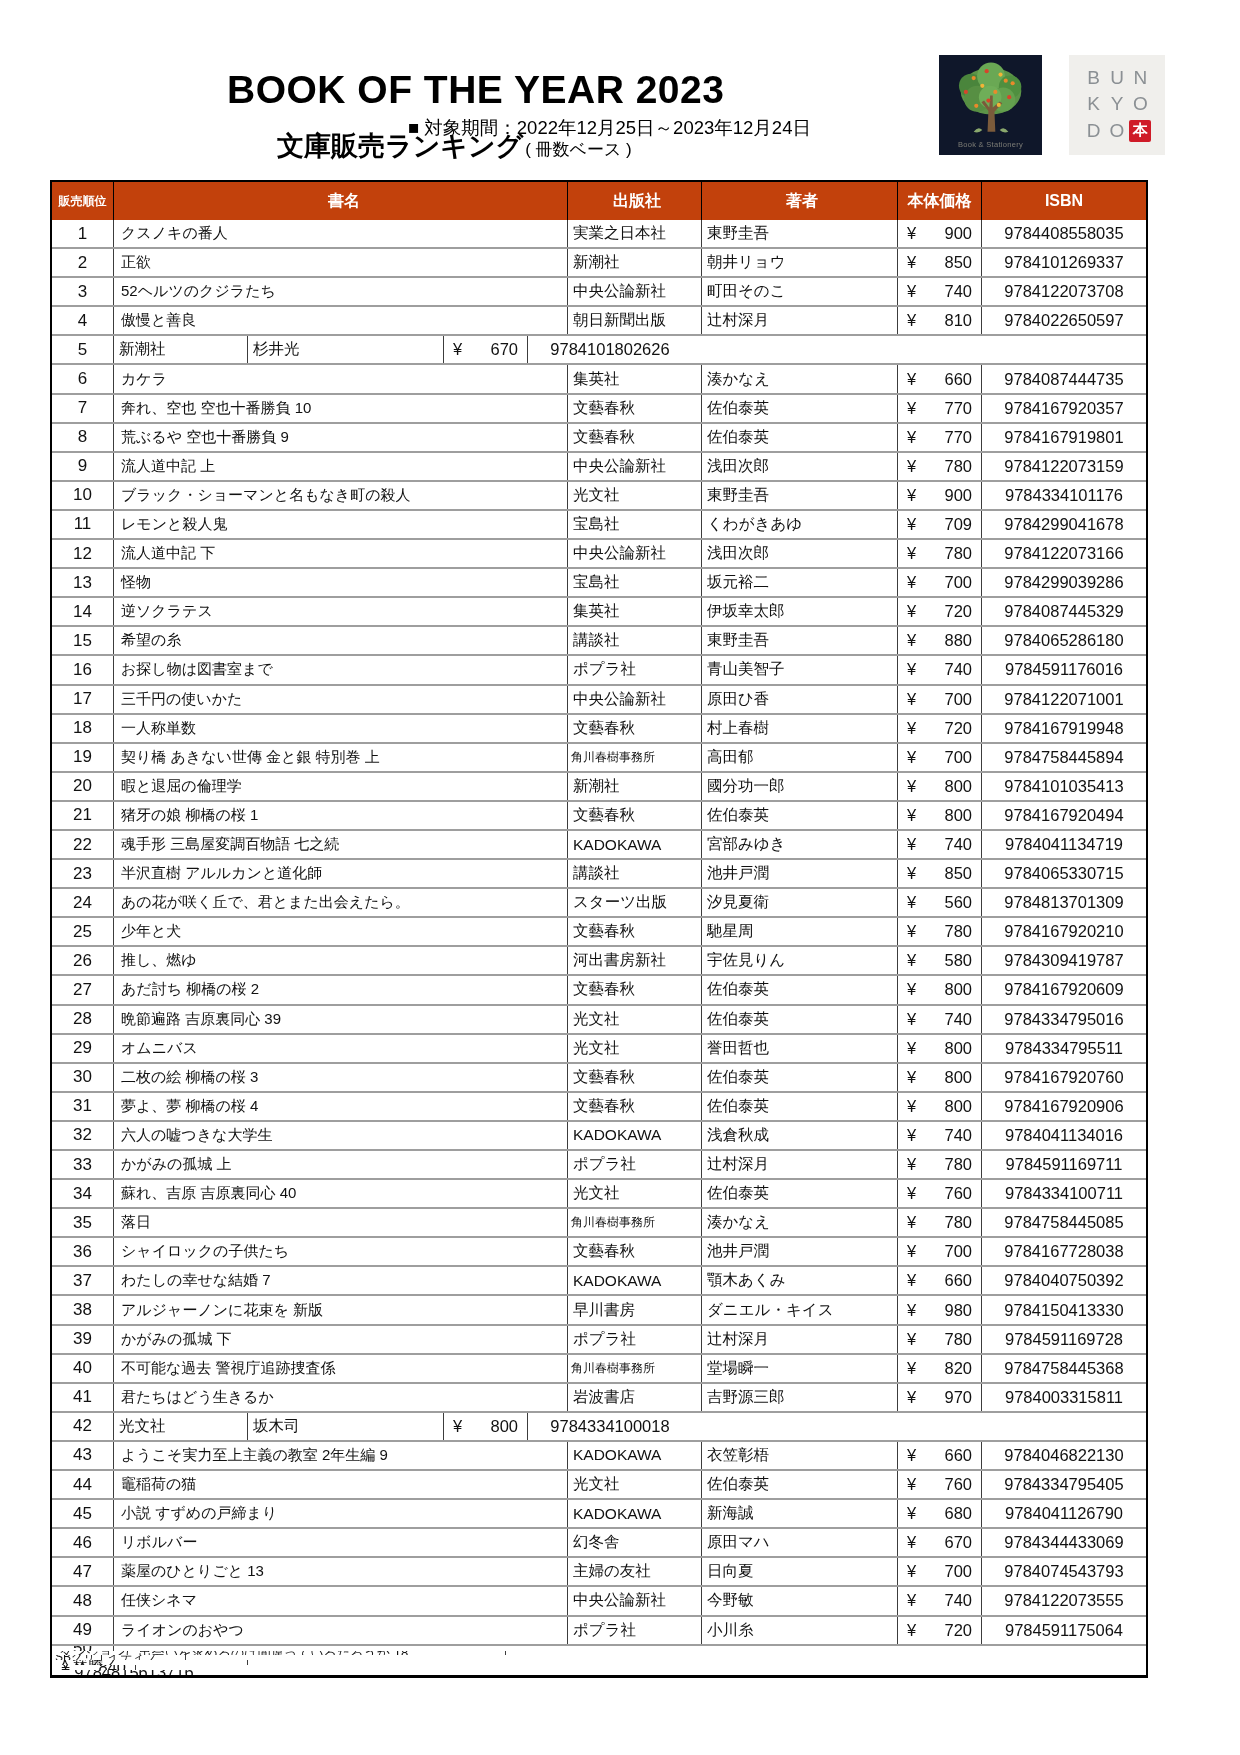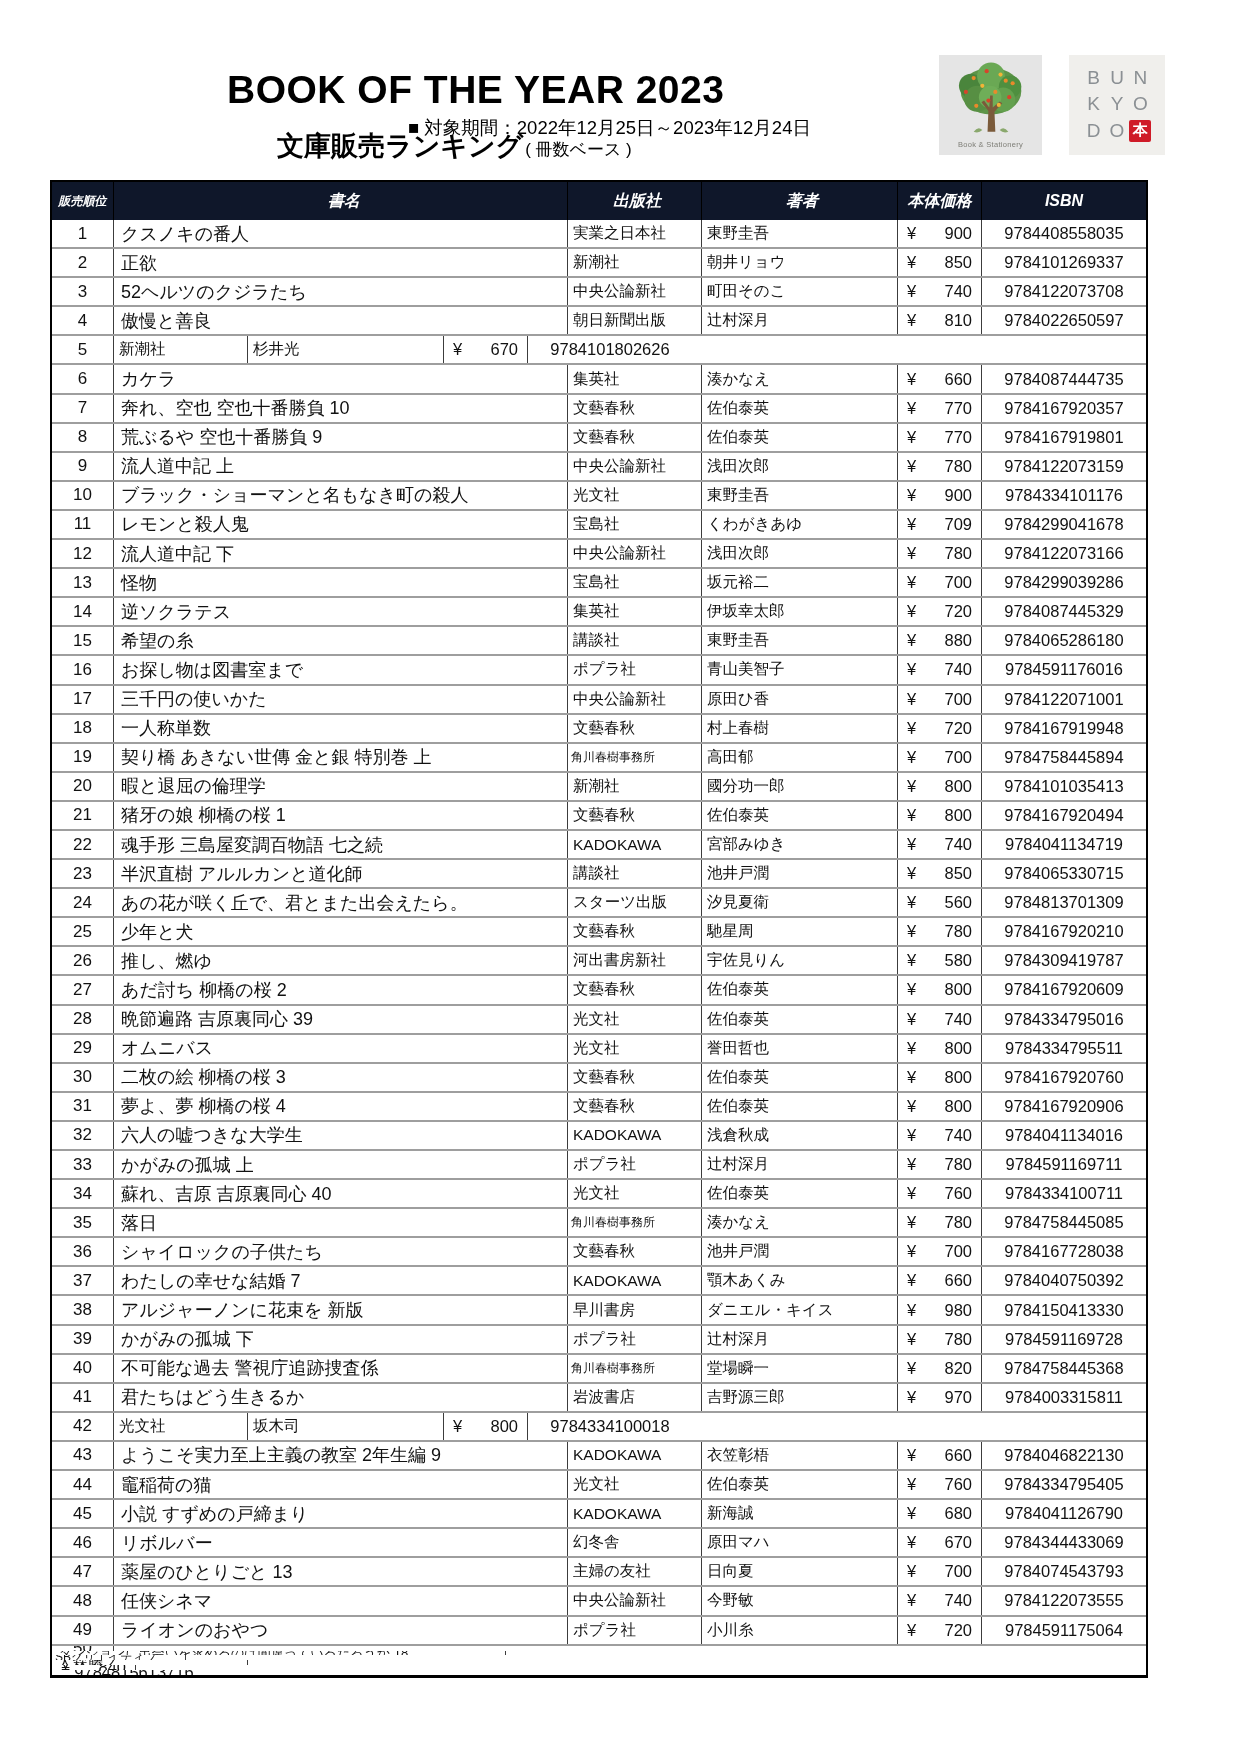--- a/index.html
+++ b/index.html
@@ -48,42 +48,42 @@
   .thead{display:flex;background:#000;color:#fff;height:38px;align-items:stretch;}
   .trow{display:flex;height:29.1px;border-bottom:2px solid #9e9e9e;box-sizing:border-box;background:#fff;}
   .tbody .trow:last-child{border-bottom:none;flex-direction:column;}
   .cell{
     display:flex;align-items:center;box-sizing:border-box;
     border-right:1px solid #3c3c3c;overflow:hidden;white-space:nowrap;
   }
   .thead .cell{justify-content:center;font-weight:700;font-size:16px;border-right-color:#000;}
   .thead .c-rank{font-size:12px;}
   .c-rank{width:62px;justify-content:center;font-size:17px;}
-  .c-title{width:454px;padding-left:7px;font-size:18px;}
+  .c-title{width:454px;padding-left:7px;font-size:15px;}
   .c-pub{width:134px;padding-left:5px;font-size:15.5px;}
   .c-author{width:196px;padding-left:5px;font-size:15.5px;}
   .c-price{width:84px;justify-content:space-between;padding:0 9px;font-size:16.5px;}
   .c-isbn{width:164px;justify-content:center;font-size:16.5px;border-right:none;}
   .c-title.small{font-size:13px;}
   .c-pub.small{font-size:12px;padding-left:3px;}
 </style>
 </head>
 <body>
 
 <div class="page">
 
   <h1 class="big-title">BOOK OF THE YEAR 2023</h1>
 
   <div class="period">■ 対象期間：2022年12月25日～2023年12月24日</div>
 
   <div class="subtitle-line">
     <span class="subtitle">文庫販売ランキング</span><span class="subtitle-note">( 冊数ベース )</span>
   </div>
 
-  <div class="tree-box" style="background: #e5e5e5;">
+  <div class="tree-box" style="background: #0f172a;">
     <svg width="88" height="78" viewBox="0 0 100 90" aria-hidden="true">
       <ellipse cx="50" cy="37" rx="35" ry="27" fill="#5d9448"></ellipse>
       <circle cx="27" cy="31" r="14" fill="#4a853c"></circle>
       <circle cx="50" cy="20" r="16" fill="#6aa854"></circle>
       <circle cx="72" cy="32" r="13" fill="#4f8f3f"></circle>
       <circle cx="34" cy="46" r="15" fill="#578f43"></circle>
       <circle cx="64" cy="47" r="14" fill="#63a04e"></circle>
       <circle cx="49" cy="44" r="13" fill="#6fae58"></circle>
       <path d="M46 84 L47 60 L39 50 L42 48 L48 56 L49 42 L52 42 L52 56 L60 49 L63 51 L54 61 L55 84 Z" fill="#7b5b3b"></path>
       <path d="M30 84 q5 -7 10 -2 q-4 4 -10 2 Z" fill="#8aa86d"></path>
@@ -112,21 +112,21 @@
       <span class="bk-letter">N</span>
       <span class="bk-letter">K</span>
       <span class="bk-letter">Y</span>
       <span class="bk-letter">O</span>
       <span class="bk-letter">D</span>
       <span class="bk-letter">O</span>
       <span class="bk-mark" style="background: rgb(207, 27, 40);">本</span>
     </div>
 
   <div class="rank-table">
-    <div class="thead" style="background: #0f172a; color: rgb(255, 255, 255); font-style: italic;">
+    <div class="thead" style="background: #c2410c; color: rgb(255, 255, 255);">
       <div class="cell c-rank">販売順位</div>
       <div class="cell c-title">書名</div>
       <div class="cell c-pub">出版社</div>
       <div class="cell c-author">著者</div>
       <div class="cell c-price">本体価格</div>
       <div class="cell c-isbn">ISBN</div>
     </div>
     <div class="tbody">
         <div class="trow">
     <div class="cell c-rank">1</div>

